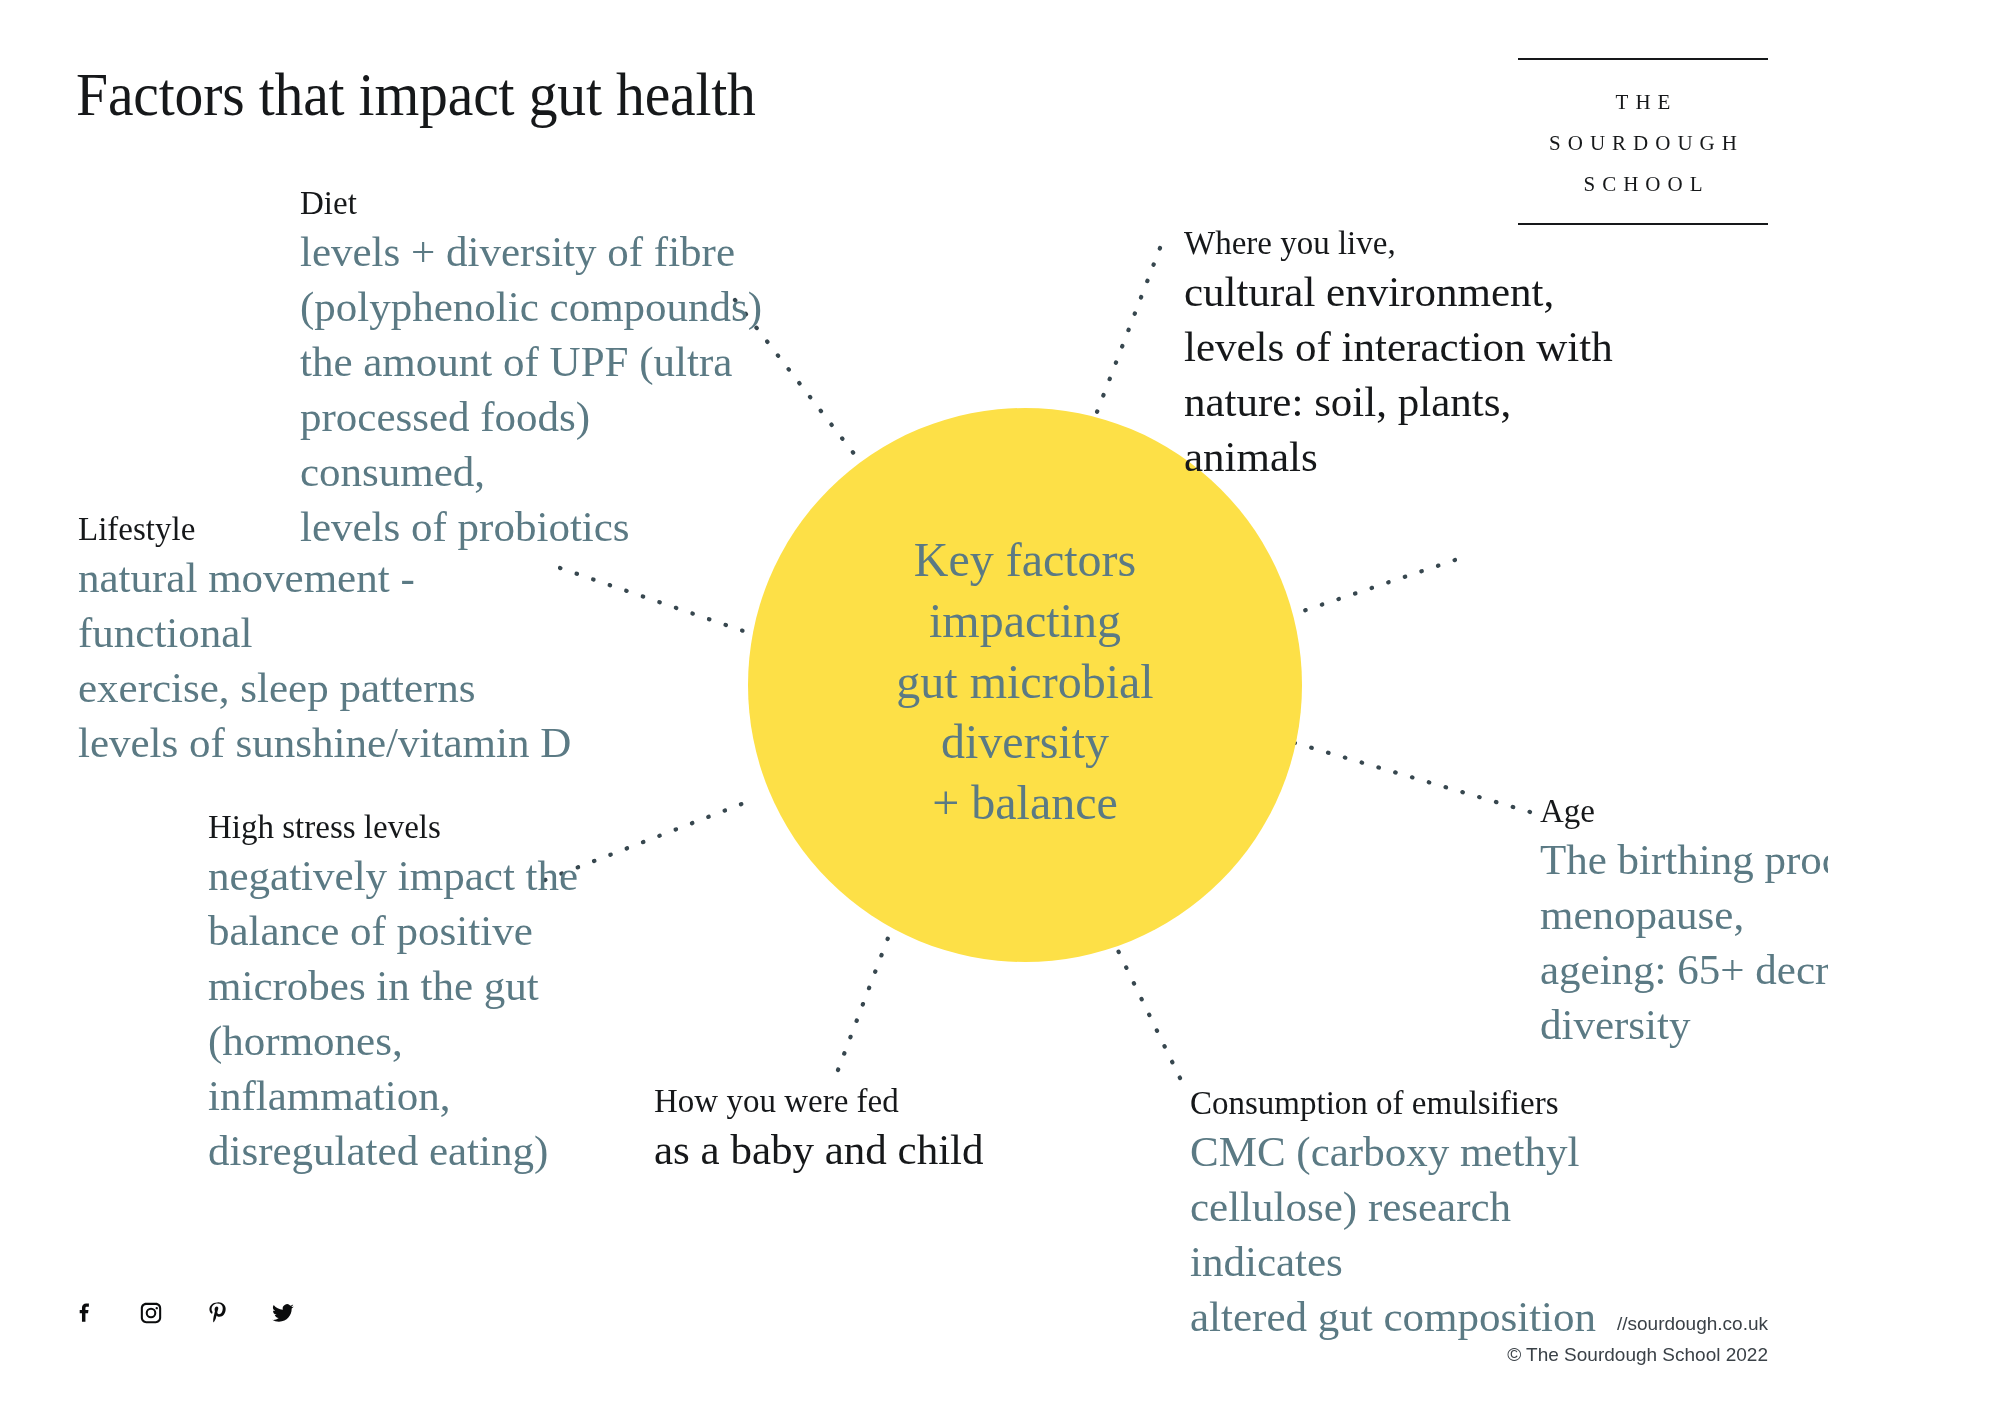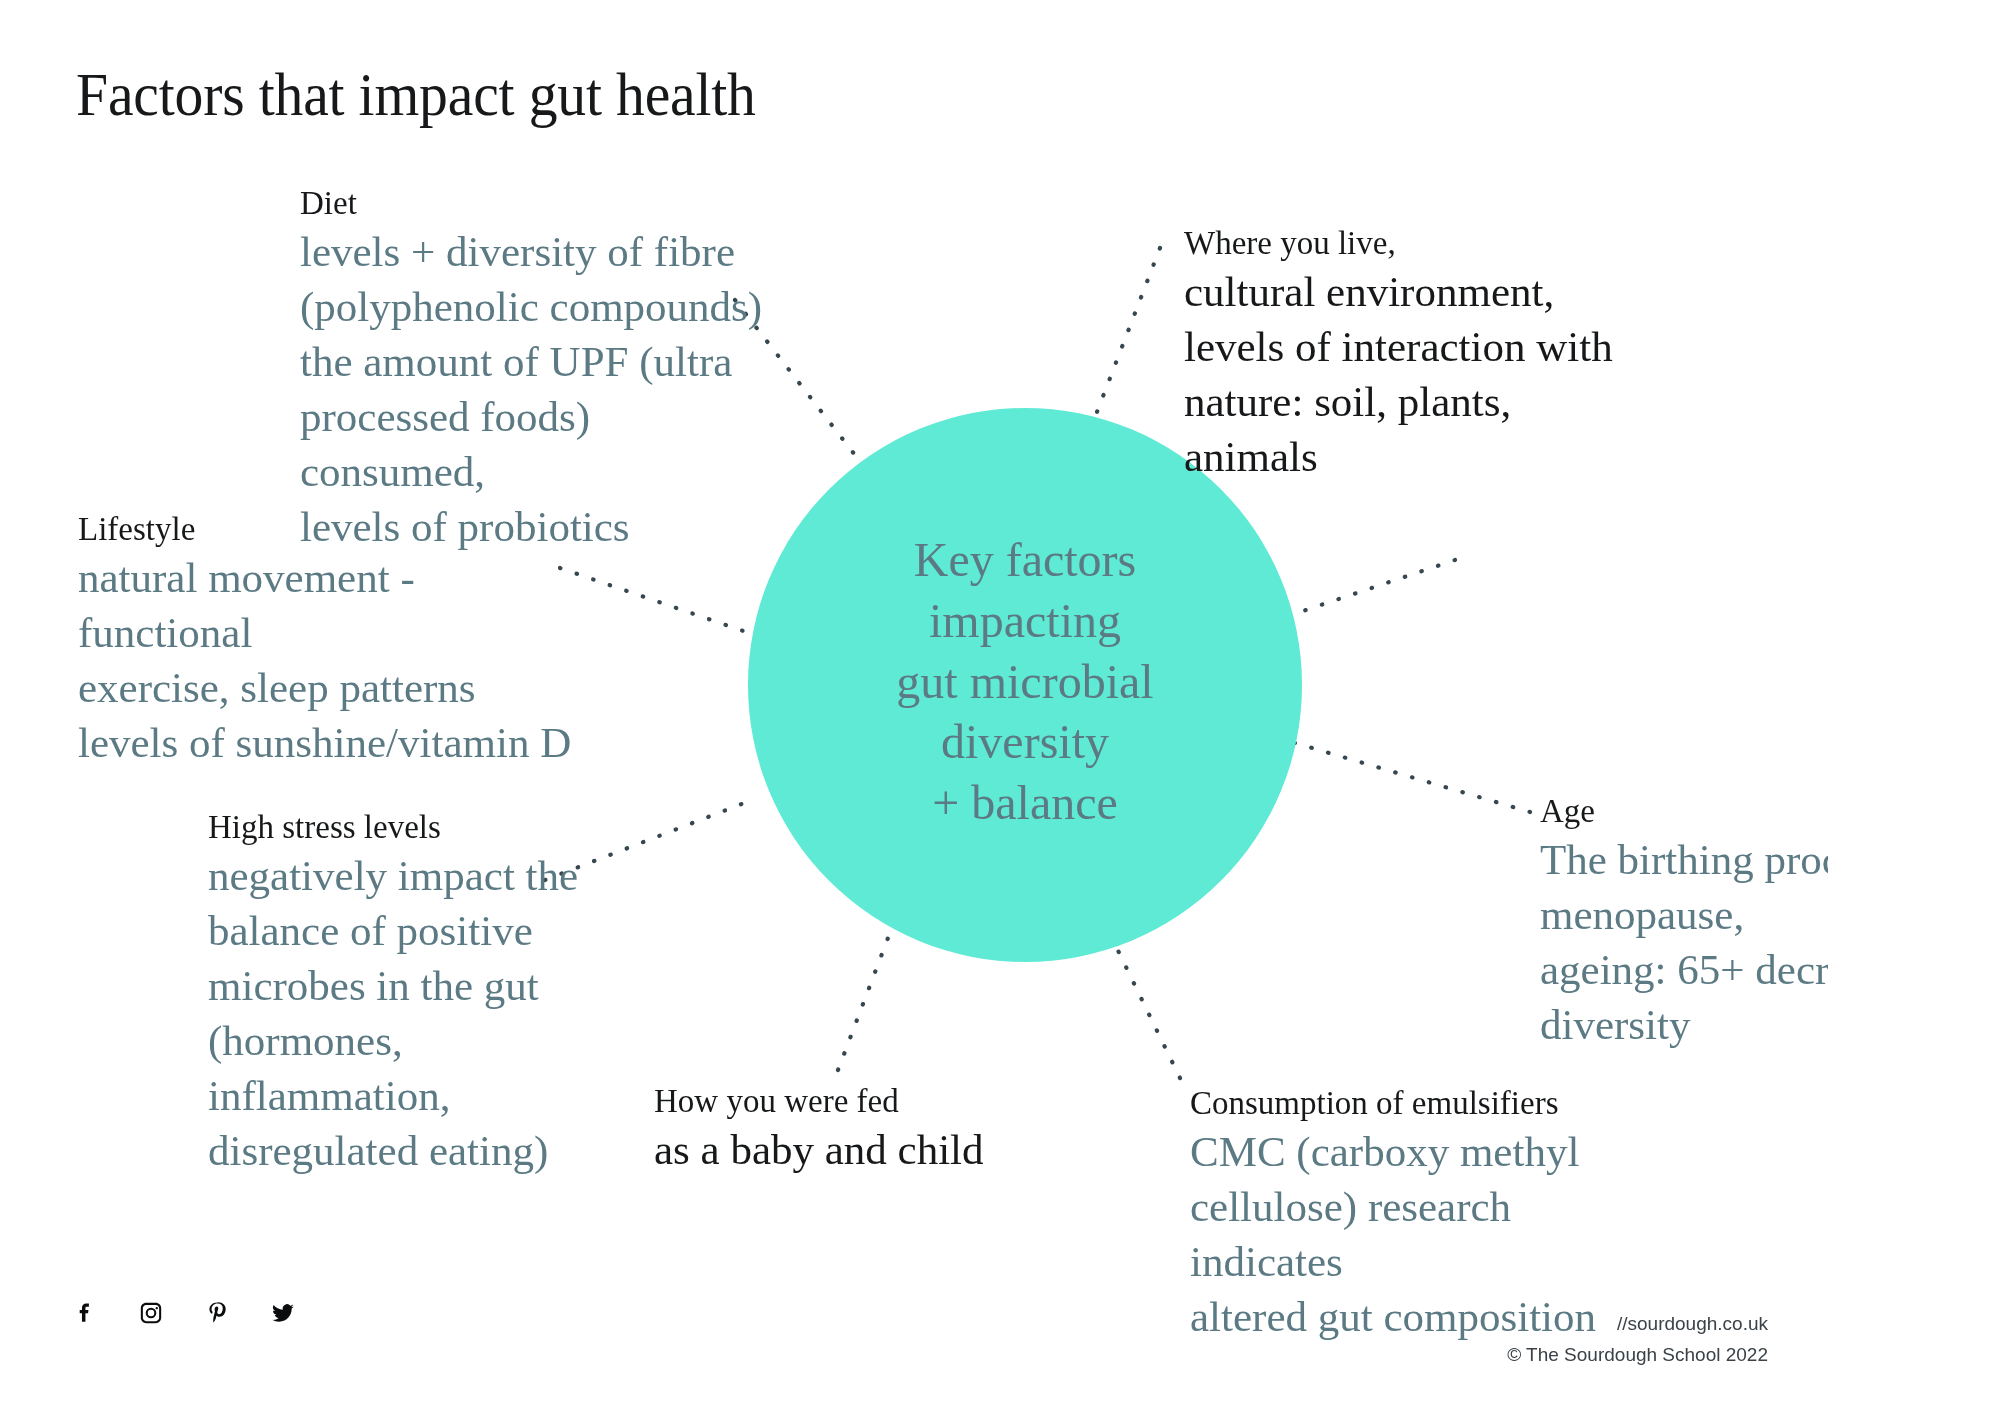--- a/index.html
+++ b/index.html
@@ -58,21 +58,21 @@
   }
 
   
   #hub {
     position: absolute;
     left: 748px;
     top: 408px;
     width: 554px;
     height: 554px;
     border-radius: 50%;
-    background: #5eead4;
+    background: #fde047;
     display: flex;
     align-items: center;
     justify-content: center;
   }
   #hub-text {
     font-family: "Liberation Serif", "DejaVu Serif", serif;
     font-size: 48px;
     line-height: 1.27;
     color: #5b7a84;
     text-align: center;
@@ -154,20 +154,29 @@
     margin-left: 9px;
   }
 </style>
 </head>
 <body>
 
 <div id="page">
 
   <div id="page-title">Factors that impact gut health</div>
 
+  <div id="brand">
+    <div class="rule"></div>
+    <div class="brand-lines">
+      <div class="brand-line">THE</div>
+      <div class="brand-line">SOURDOUGH</div>
+      <div class="brand-line">SCHOOL</div>
+    </div>
+    <div class="rule"></div>
+  </div>
 
   <svg id="connectors" viewBox="0 0 2000 1414">
     <line x1="735" y1="300" x2="855" y2="455"></line>
     <line x1="1160" y1="248" x2="1092" y2="425"></line>
     <line x1="560" y1="568" x2="755" y2="635"></line>
     <line x1="1455" y1="560" x2="1300" y2="612"></line>
     <line x1="1530" y1="812" x2="1285" y2="740"></line>
     <line x1="545" y1="880" x2="752" y2="800"></line>
     <line x1="838" y1="1070" x2="888" y2="938"></line>
     <line x1="1180" y1="1078" x2="1108" y2="930"></line>

